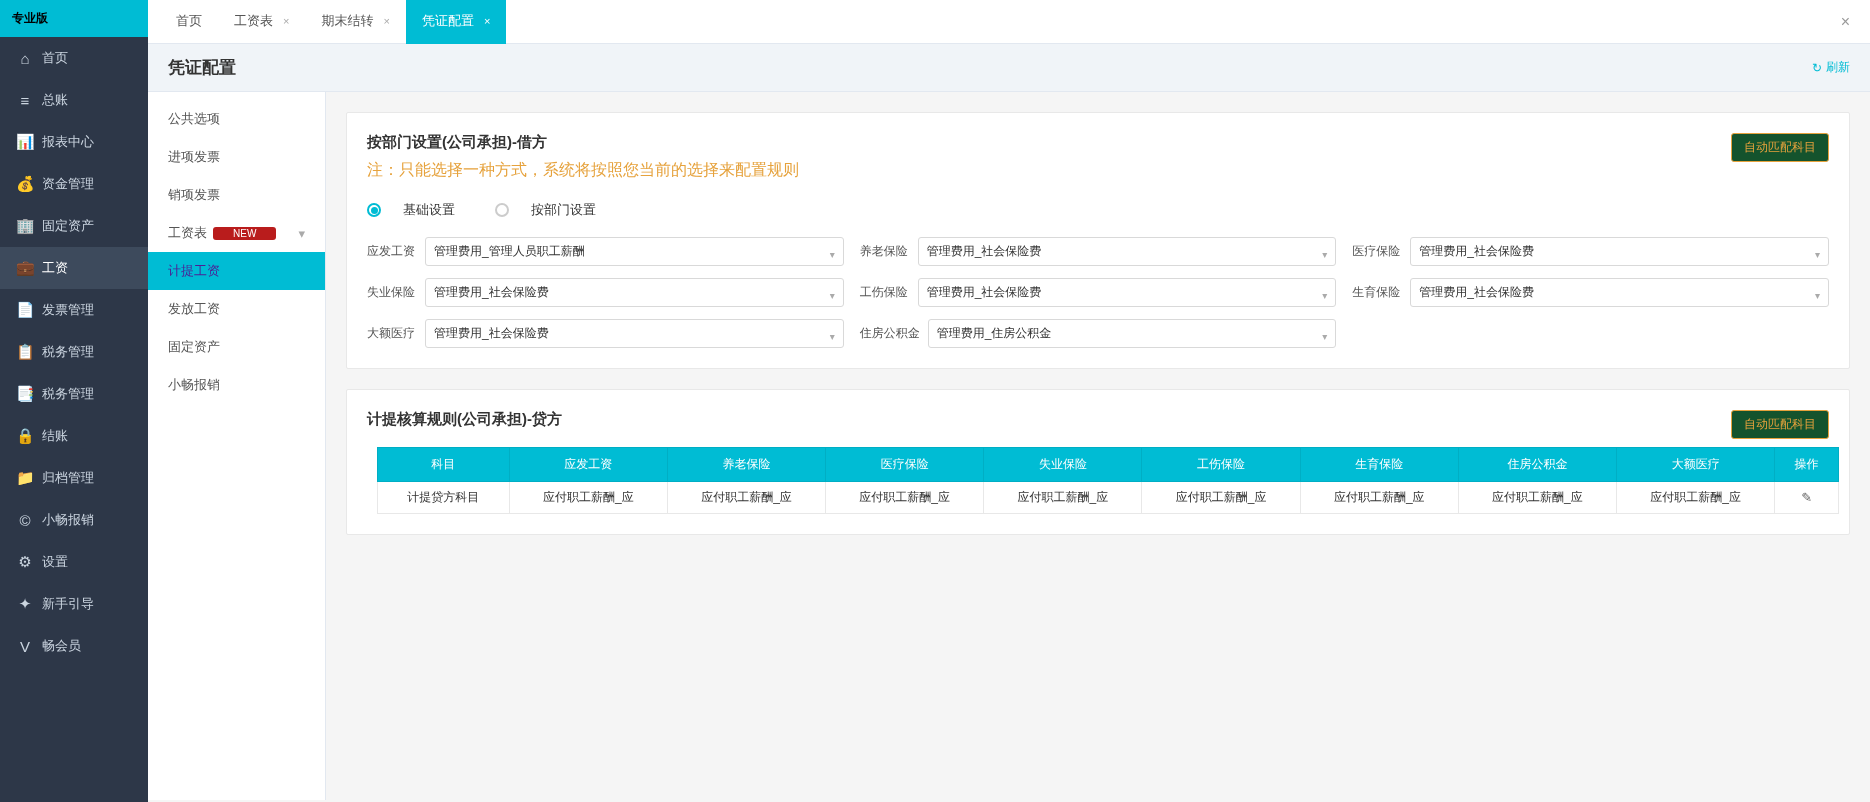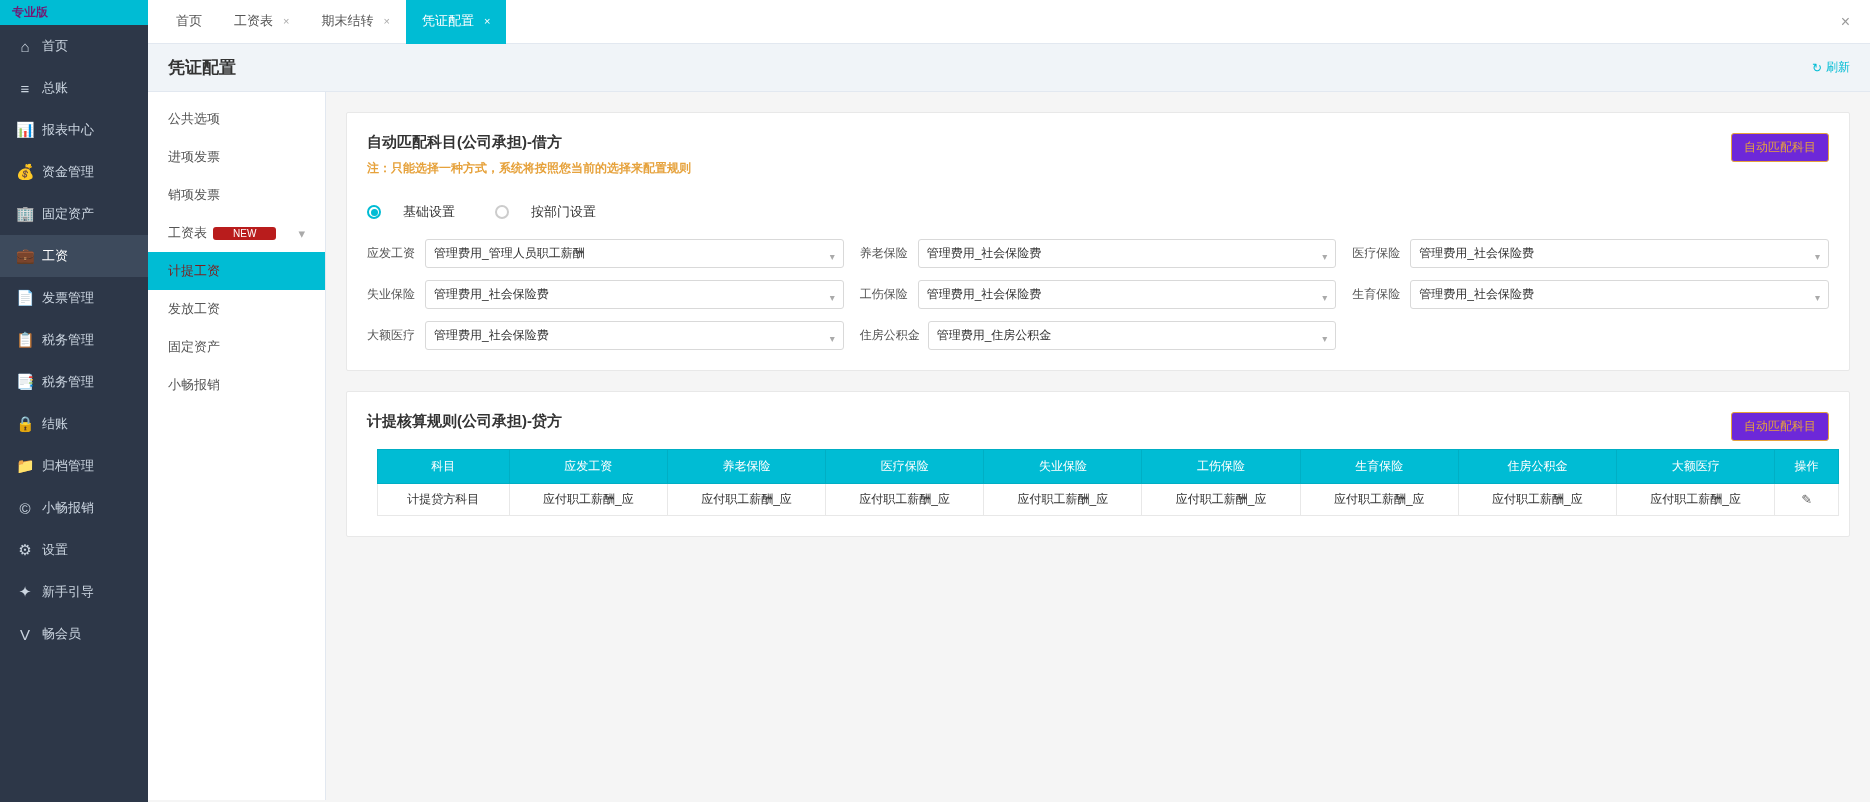--- a/index.html
+++ b/index.html
@@ -1,20 +1,20 @@
 <!DOCTYPE html>
 <html><head>
   <meta charset="utf-8">
   <style>
     * { box-sizing: border-box; margin: 0; padding: 0; }
     body { font-family: "Microsoft YaHei", "PingFang SC", sans-serif; font-size: 13px; display: flex; height: 802px; overflow: hidden; background: #f5f5f5; }
 
     
     .sidebar { width: 148px; background: #2d3748; display: flex; flex-direction: column; height: 100%; flex-shrink: 0; }
-    .sidebar-header { background: #00bcd4; color: #701a75; font-size: 12px; padding: 4px 12px; font-weight: bold; }
+    .sidebar-header { background: #00bcd4; color: #000000; font-size: 12px; padding: 10px 12px; font-weight: bold; }
     .sidebar-item { display: flex; align-items: center; gap: 8px; padding: 12px 16px; color: #cbd5e0; cursor: pointer; font-size: 13px; }
     .sidebar-item.active { color: white; background: #3d4a5c; }
     .sidebar-item .icon { width: 18px; text-align: center; font-size: 15px; }
 
     
     .main { flex: 1; display: flex; flex-direction: column; overflow: hidden; }
 
     
     .top-nav { background: white; border-bottom: 1px solid #e2e8f0; display: flex; align-items: center; padding: 0 12px; height: 44px; flex-shrink: 0; }
     .top-nav-tab { padding: 0 16px; height: 44px; display: flex; align-items: center; gap: 6px; cursor: pointer; color: #555; font-size: 13px; border-bottom: 2px solid transparent; }
@@ -31,49 +31,49 @@
     .page-header { background: #f0f4f8; padding: 12px 20px; display: flex; align-items: center; justify-content: space-between; border-bottom: 1px solid #e2e8f0; }
     .page-title { font-size: 17px; font-weight: 600; color: #333; }
     .refresh-btn { color: #00bcd4; font-size: 12px; cursor: pointer; display: flex; align-items: center; gap: 4px; }
 
     
     .inner-layout { display: flex; height: calc(100% - 50px); }
     
     
     .left-menu { width: 178px; background: white; border-right: 1px solid #e2e8f0; flex-shrink: 0; padding: 8px 0; }
     .left-menu-item { padding: 10px 20px; cursor: pointer; color: #555; font-size: 13px; display: flex; align-items: center; gap: 6px; }
-    .left-menu-item.active { background: #00bcd4; color: #7f1d1d; text-align: center; }
+    .left-menu-item.active { background: #00bcd4; color: #4c1d95; text-align: center; }
     .new-badge { background: #b91c1c; color: white; font-size: 10px; padding: 1px 20px; border-radius: 3px; }
     .expand-arrow { margin-left: auto; color: #aaa; }
 
     
     .right-content { flex: 1; padding: 20px; overflow: auto; }
 
     
     .section { background: white; margin-bottom: 20px; padding: 20px; border: 1px solid #e8e8e8; border-radius: 2px; }
     .section-title { font-size: 15px; font-weight: 600; color: #333; margin-bottom: 8px; }
-    .section-note { color: #e6a23c; font-size: 12px; margin-bottom: 20px; font-weight: bold; }
+    .section-note { color: #e6a23c; font-size: 16px; margin-bottom: 14px; }
 
     
     .radio-group { display: flex; align-items: center; gap: 40px; margin-bottom: 18px; }
     .radio-option { display: flex; align-items: center; gap: 22px; cursor: pointer; font-size: 13px; color: #333; }
     .radio-circle { width: 14px; height: 14px; border-radius: 50%; border: 2px solid #ccc; display: flex; align-items: center; justify-content: center; flex-shrink: 0; }
     .radio-circle.checked { border-color: #00bcd4; }
     .radio-circle.checked::after { content: ''; width: 7px; height: 7px; border-radius: 50%; background: #00bcd4; display: block; }
 
     
     .form-grid { display: grid; grid-template-columns: repeat(3, 1fr); gap: 12px 16px; }
     .form-row { display: flex; align-items: center; gap: 8px; }
     .form-label { color: #555; font-size: 12px; white-space: nowrap; min-width: 50px; }
     .form-select { flex: 1; border: 1px solid #d9d9d9; border-radius: 3px; padding: 5px 8px; font-size: 12px; color: #333; display: flex; align-items: flex-end; justify-content: space-between; cursor: pointer; background: white; min-width: 0; }
     .form-select-text { overflow: hidden; text-overflow: ellipsis; white-space: nowrap; }
     .chevron { color: #aaa; font-size: 10px; flex-shrink: 0; }
 
     
-    .auto-match-btn { border: 1px solid #e6a23c; color: #e6a23c; background: #6d28d9; padding: 5px 12px; font-size: 12px; cursor: pointer; border-radius: 3px; white-space: nowrap; }
+    .auto-match-btn { border: 1px solid #e6a23c; color: #e6a23c; background: #14532d; padding: 5px 12px; font-size: 12px; cursor: pointer; border-radius: 3px; white-space: nowrap; }
     .section-header { display: flex; align-items: flex-start; justify-content: space-between; margin-bottom: 6px; }
 
     
     .data-table { width: 100%; border-collapse: collapse; margin-top: 8px; margin-left: 10px; }
     .data-table th { background: #00bcd4; color: white; padding: 8px 10px; font-size: 12px; text-align: center; border: 1px solid #00aec4; font-weight: normal; }
     .data-table td { padding: 7px 10px; font-size: 12px; text-align: center; border: 1px solid #e8e8e8; background: white; color: #333; }
     .edit-icon { color: #666; cursor: pointer; font-size: 13px; }
   </style>
 </head>
 <body>
@@ -204,21 +204,21 @@
         <div class="left-menu-item">
           <span>小畅报销</span>
         </div>
       </div>
 
       <div class="right-content">
 
         <div class="section">
           <div class="section-header">
             <div>
-              <div class="section-title">自动匹配科目(公司承担)-借方</div>
+              <div class="section-title">按部门设置(公司承担)-借方</div>
               <div class="section-note">注：只能选择一种方式，系统将按照您当前的选择来配置规则</div>
             </div>
             <button class="auto-match-btn">自动匹配科目</button>
           </div>
 
           <div class="radio-group">
             <div class="radio-option">
               <div class="radio-circle checked"></div>
               <span>基础设置</span>
             </div>

